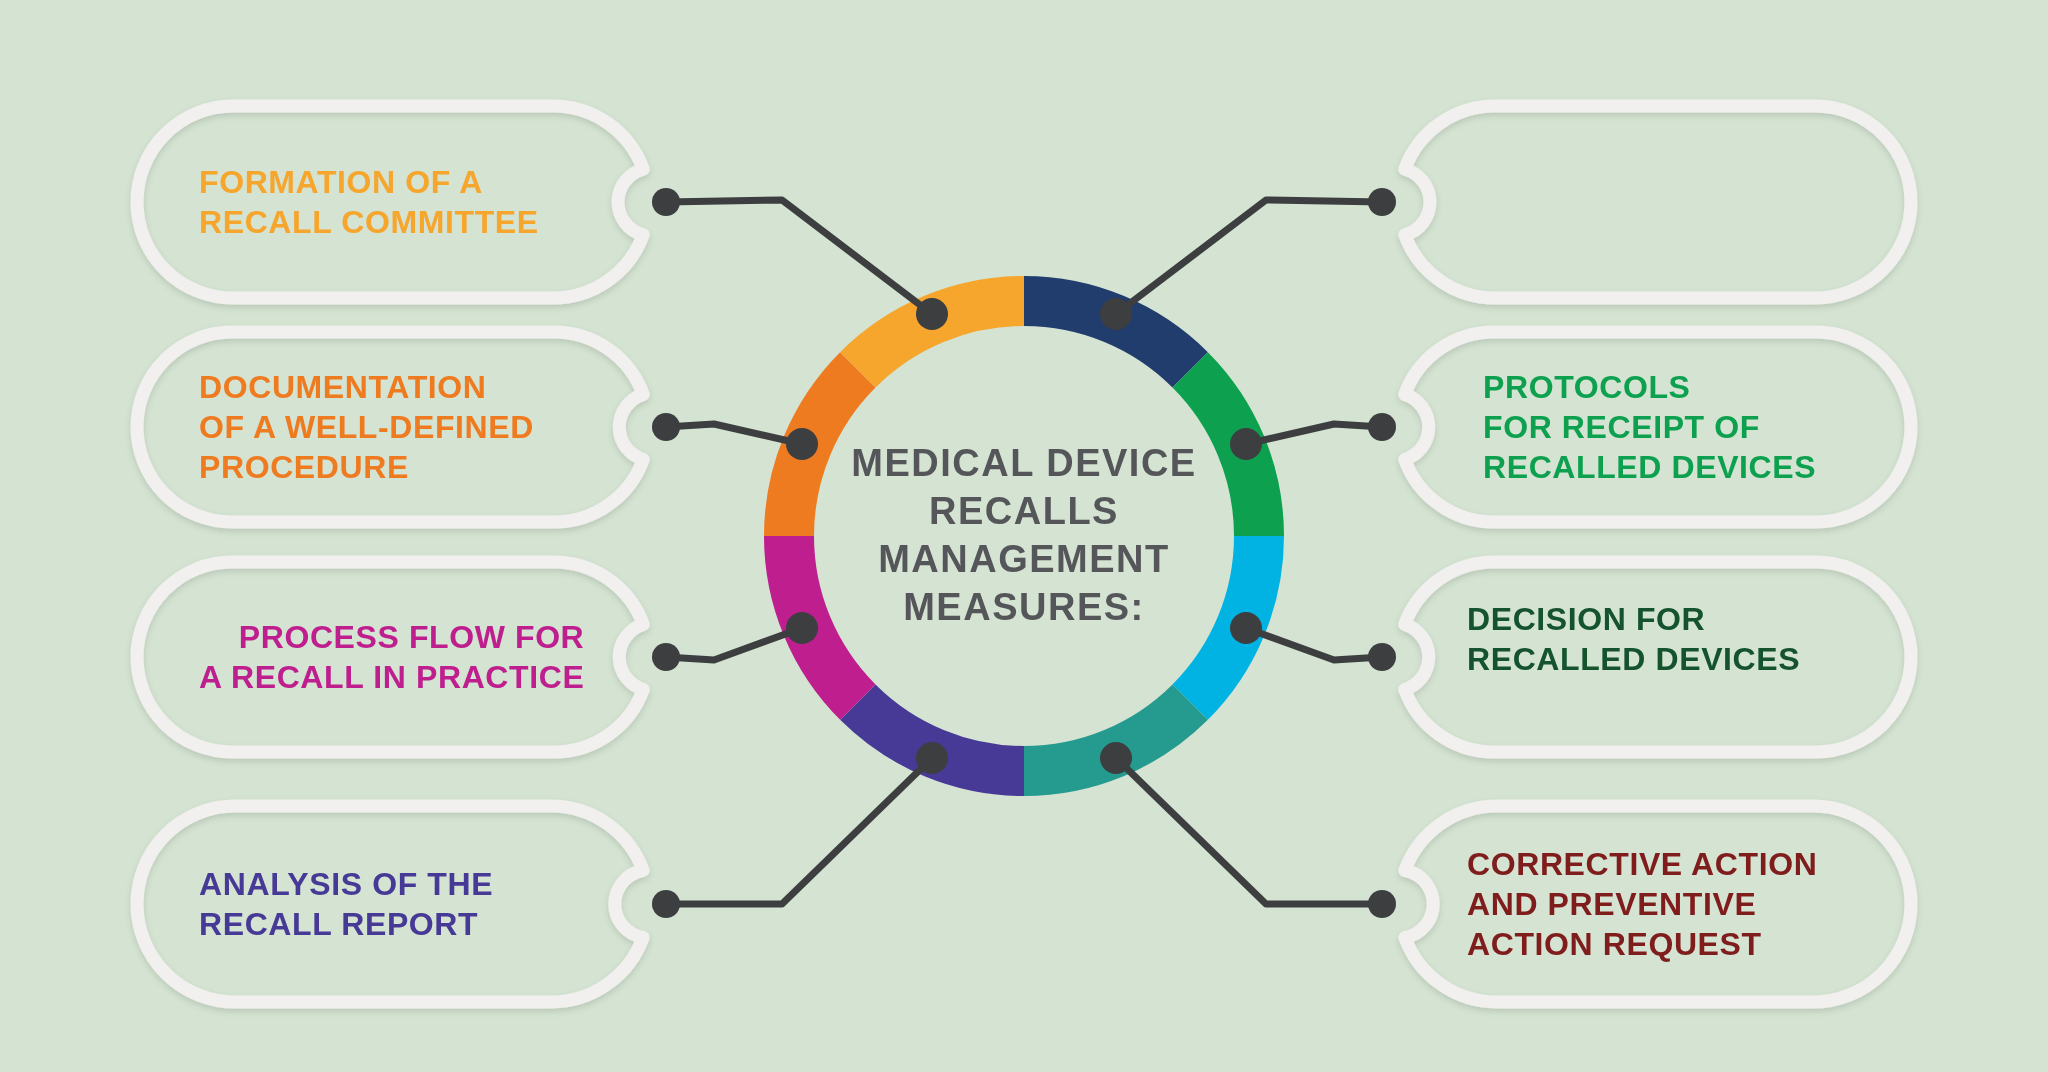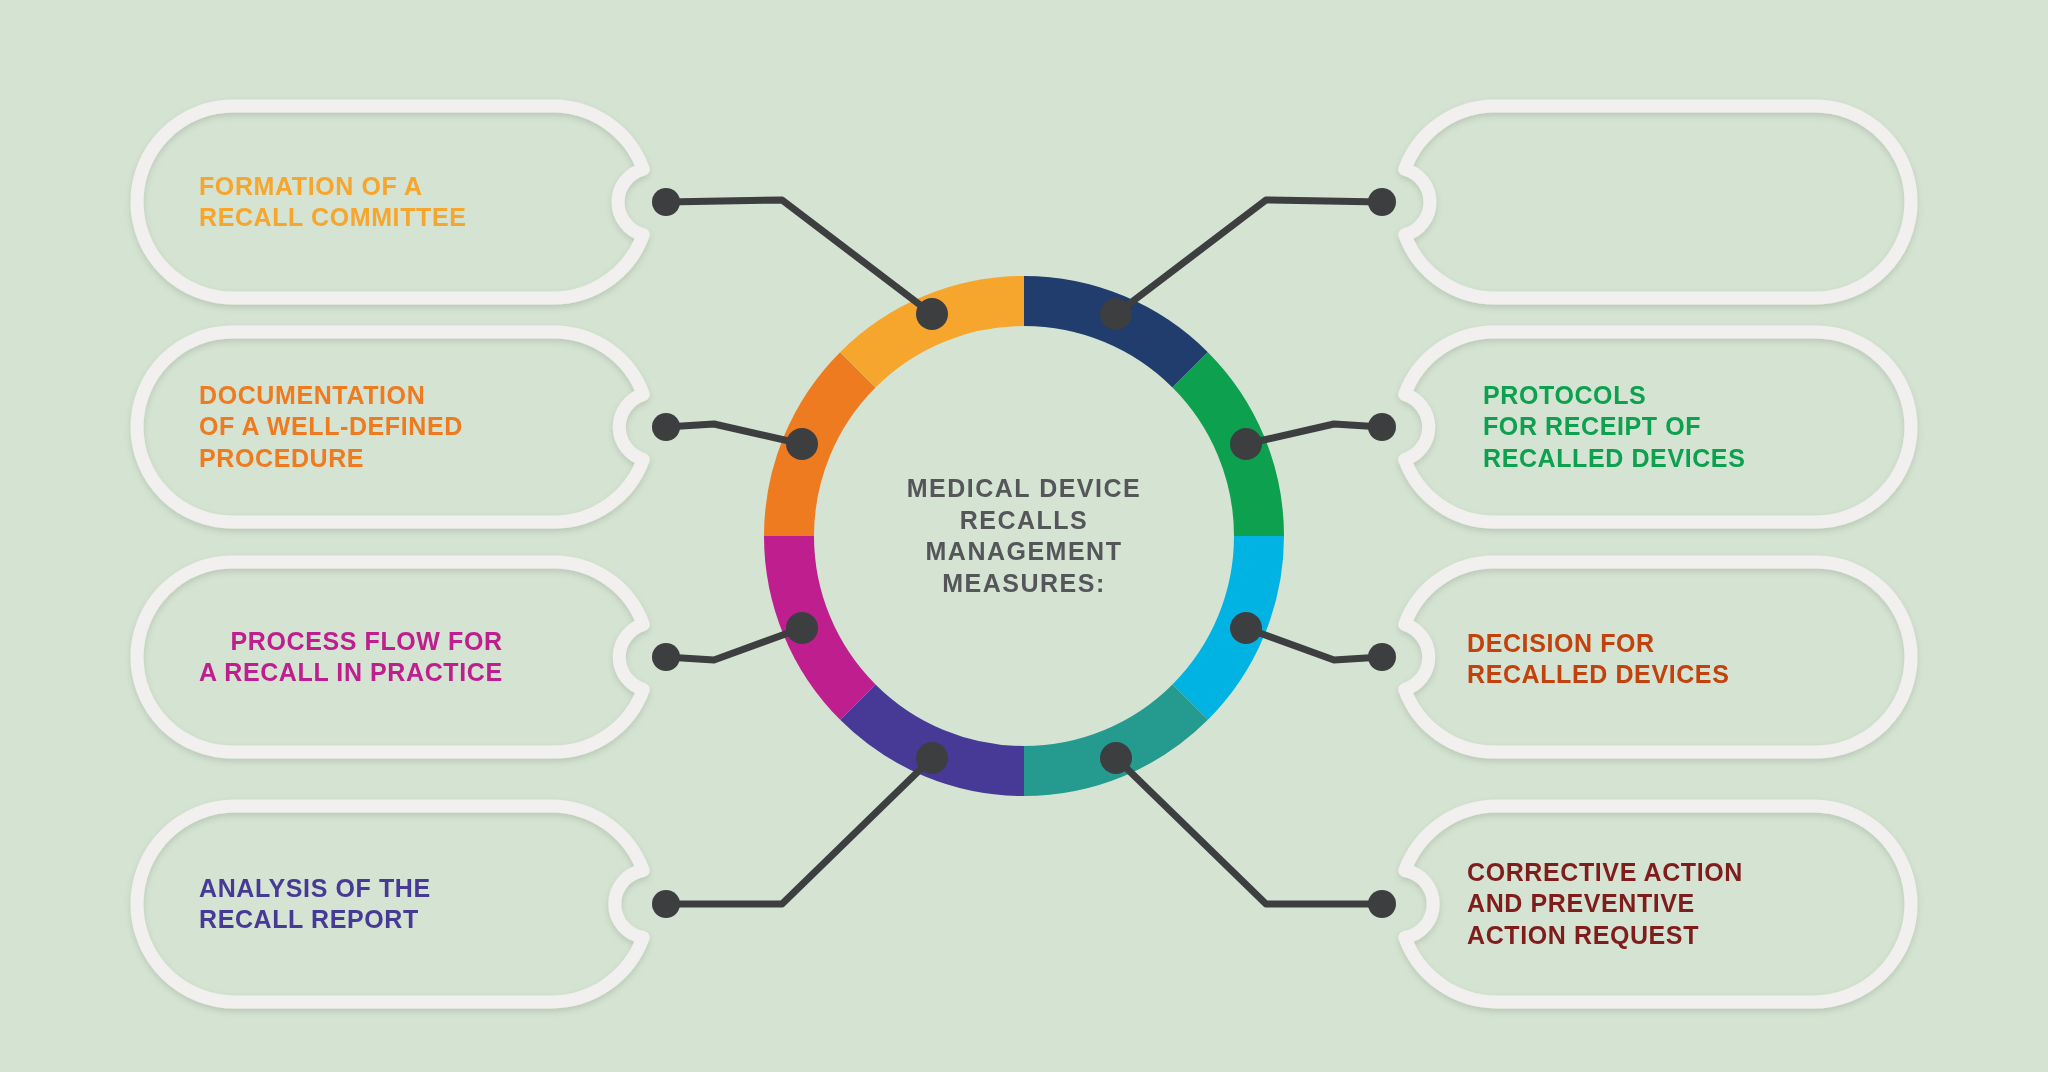--- a/index.html
+++ b/index.html
@@ -9,32 +9,32 @@
     overflow:hidden;position:relative;
   }
   #canvas{
     position:absolute;left:0;top:0;width:2048px;height:1072px;
   }
   #stage{position:absolute;left:0;top:0;}
   .box-label{
     position:absolute;
     display:flex;align-items:center;
     font-weight:bold;
-    font-size:25px;
+    font-size:32px;
     line-height:1.25;
     letter-spacing:0.6px;
     white-space:pre-line;
     text-transform:uppercase;
   }
   .center-label{
     position:absolute;
     display:flex;align-items:center;justify-content:center;
     text-align:center;
     font-weight:bold;
-    font-size:25px;
+    font-size:38px;
     line-height:1.26;
     letter-spacing:1.5px;
     white-space:pre-line;
     text-transform:uppercase;
   }
 </style>
 </head>
 <body style="background: rgb(212, 227, 210);">
 
 <div id="canvas">
@@ -102,18 +102,18 @@
   <div class="box-label" style="left: 199px; top: 332px; height: 190px; width: 410px; color: rgb(239, 123, 33);">DOCUMENTATION
 OF A WELL-DEFINED
 PROCEDURE</div>
   <div class="box-label" style="left: 199px; top: 562px; height: 190px; width: 410px; color: rgb(191, 30, 142); text-align: right;">PROCESS FLOW FOR
 A RECALL IN PRACTICE</div>
   <div class="box-label" style="left: 199px; top: 806px; height: 196px; width: 410px; color: rgb(71, 58, 150);">ANALYSIS OF THE
 RECALL REPORT</div>
   <div class="box-label" style="left: 1467px; top: 332px; height: 190px; width: 404px; color: rgb(13, 161, 79); margin-left: 16px;">PROTOCOLS
 FOR RECEIPT OF
 RECALLED DEVICES</div>
-  <div class="box-label" style="left: 1467px; top: 564px; height: 190px; width: 404px; color: #c2410c;">DECISION FOR
+  <div class="box-label" style="left: 1467px; top: 544px; height: 190px; width: 404px; color: #14532d;">DECISION FOR
 RECALLED DEVICES</div>
   <div class="box-label" style="left: 1467px; top: 806px; height: 196px; width: 404px; color: #7f1d1d;">CORRECTIVE ACTION
 AND PREVENTIVE
 ACTION REQUEST</div>
 </div>
 
 </body></html>

